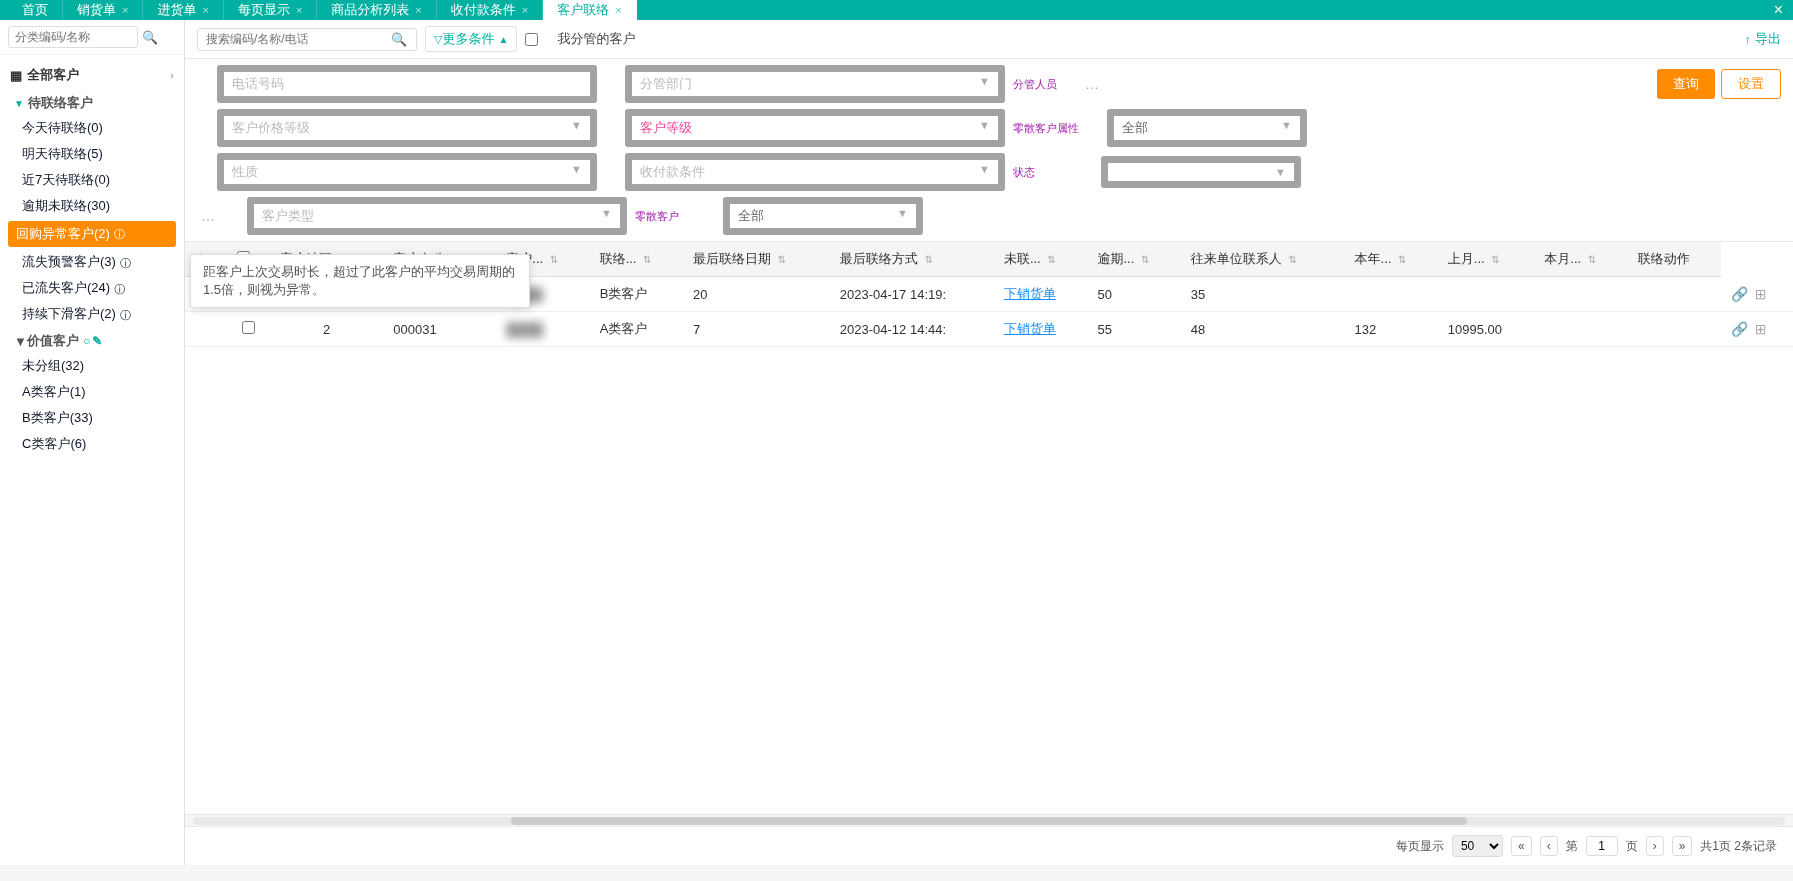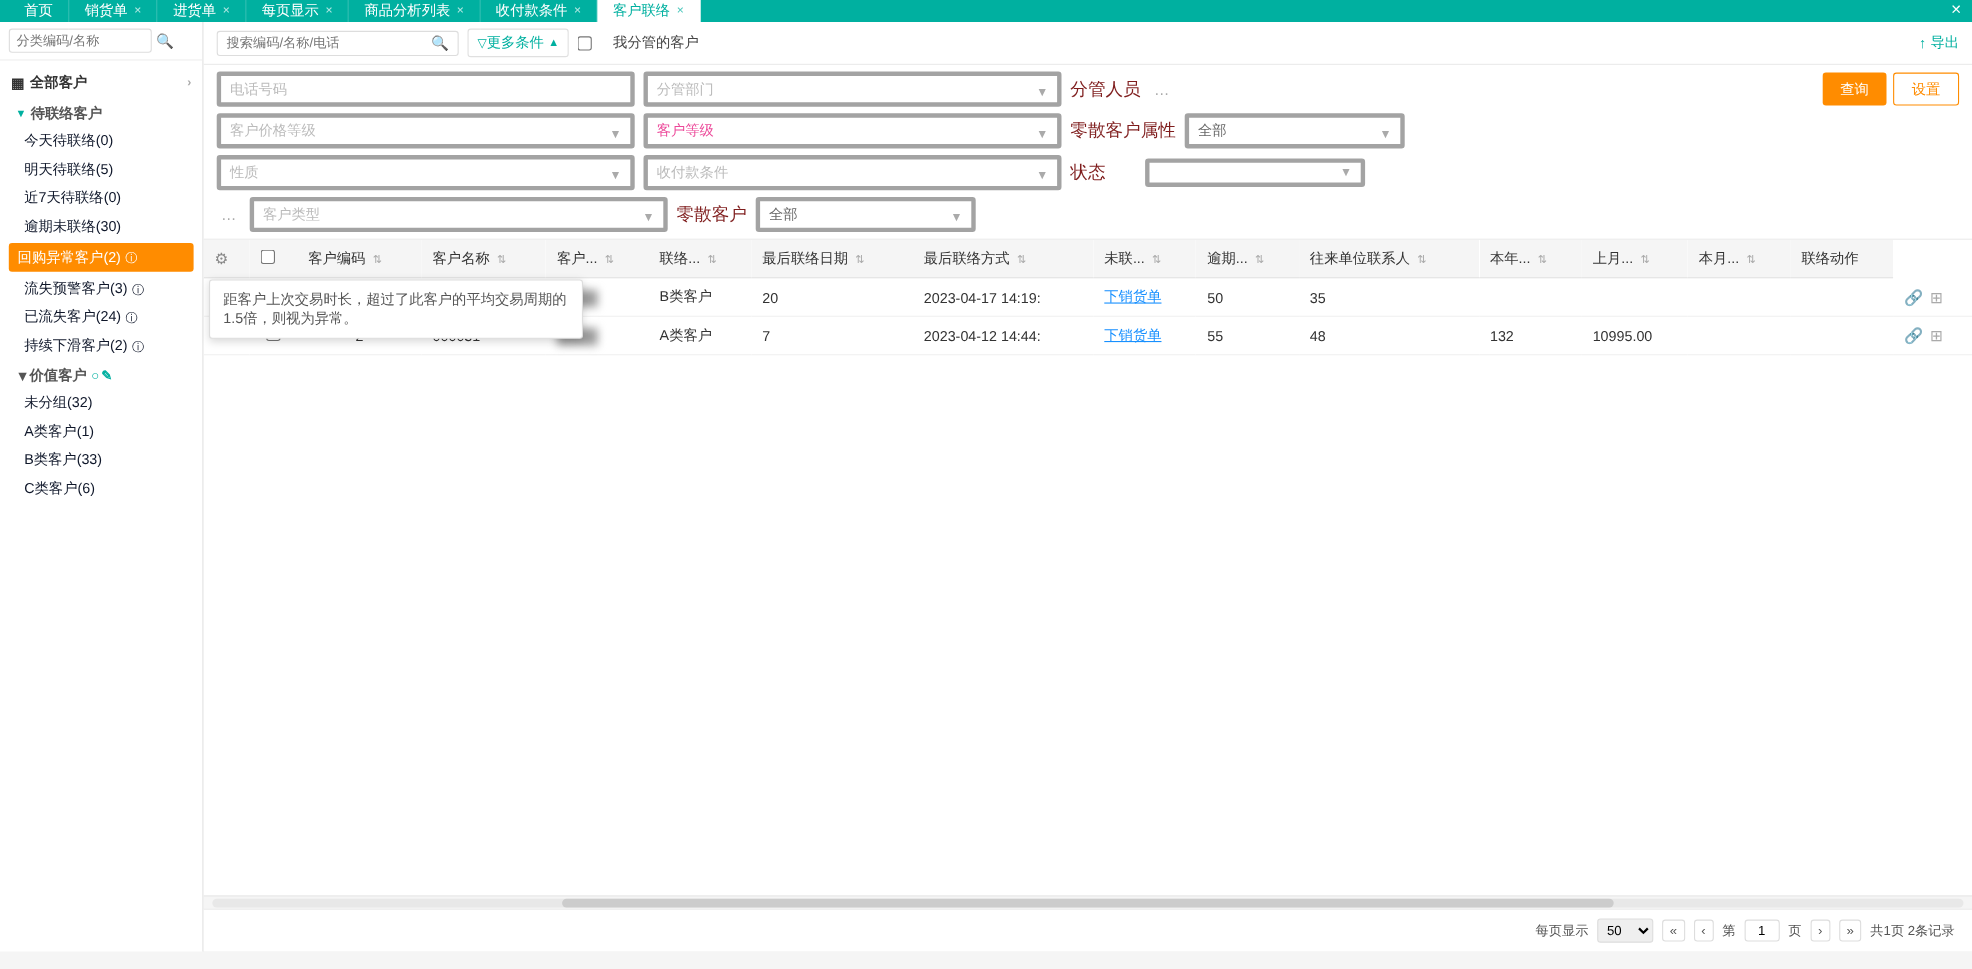--- a/index.html
+++ b/index.html
@@ -117,29 +117,30 @@
 
     
     .adv-filter {
       background: #fff; border-bottom: 1px solid #e8e8e8;
       padding: 6px 12px;
     }
     .adv-row { display: flex; align-items: center; gap: 8px; margin-bottom: 6px; }
     .adv-row:last-child { margin-bottom: 0; }
 
     .filter-field {
-      display: flex; align-items: flex-end;
-      border: 4px solid #a3a3a3; border-radius: 3px;
+      display: flex; align-items: flex-start;
+      border: 7px solid #a3a3a3; border-radius: 3px;
       padding: 3px 8px; background: #fff; min-width: 200px; font-size: 12px; color: #666;
       position: relative;
+      margin-left: 20px;
     }
     .filter-field .label { flex: 1; }
     .filter-field .arr { color: #aaa; font-size: 11px; margin-left: 6px; }
 
-    .filter-label { font-size: 16px; color: #7f1d1d; white-space: nowrap; min-width: 60px; }
+    .filter-label { font-size: 11px; color: #a21caf; white-space: nowrap; min-width: 60px; }
     .filter-dots { color: #aaa; font-size: 14px; cursor: pointer; padding: 0 4px; }
 
     .query-btn {
       background: #ff8c00; color: #fff; border: none; border-radius: 3px;
       padding: 5px 16px; cursor: pointer; font-size: 13px;
     }
     .set-btn {
       background: #fff; color: #ff8c00; border: 1px solid #ff8c00; border-radius: 3px;
       padding: 5px 16px; cursor: pointer; font-size: 13px;
     }

